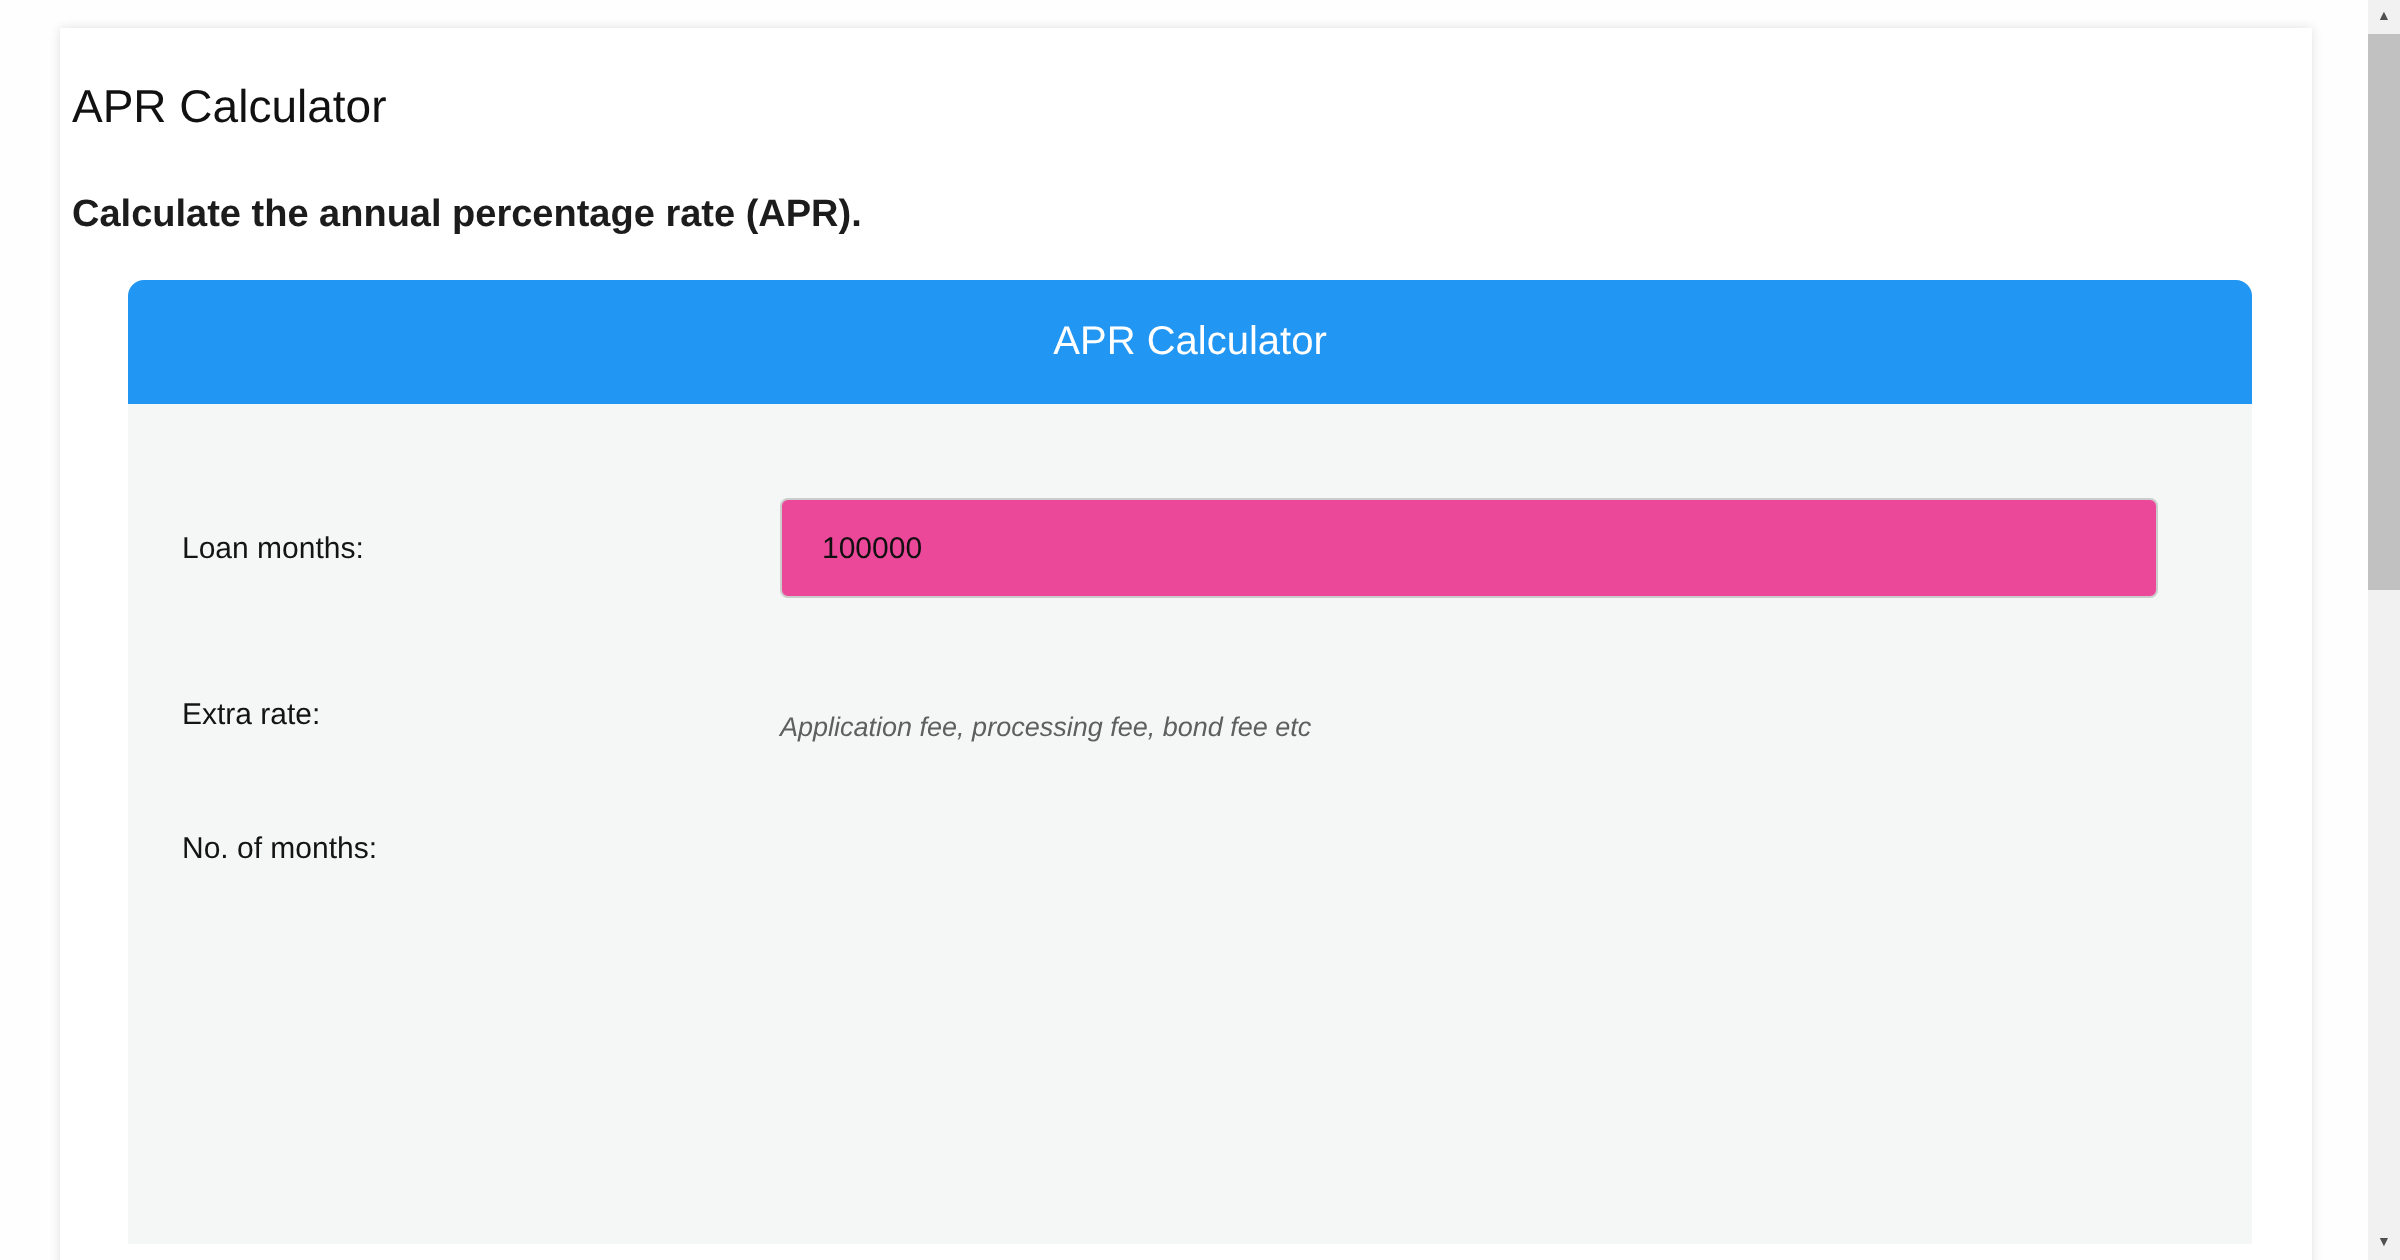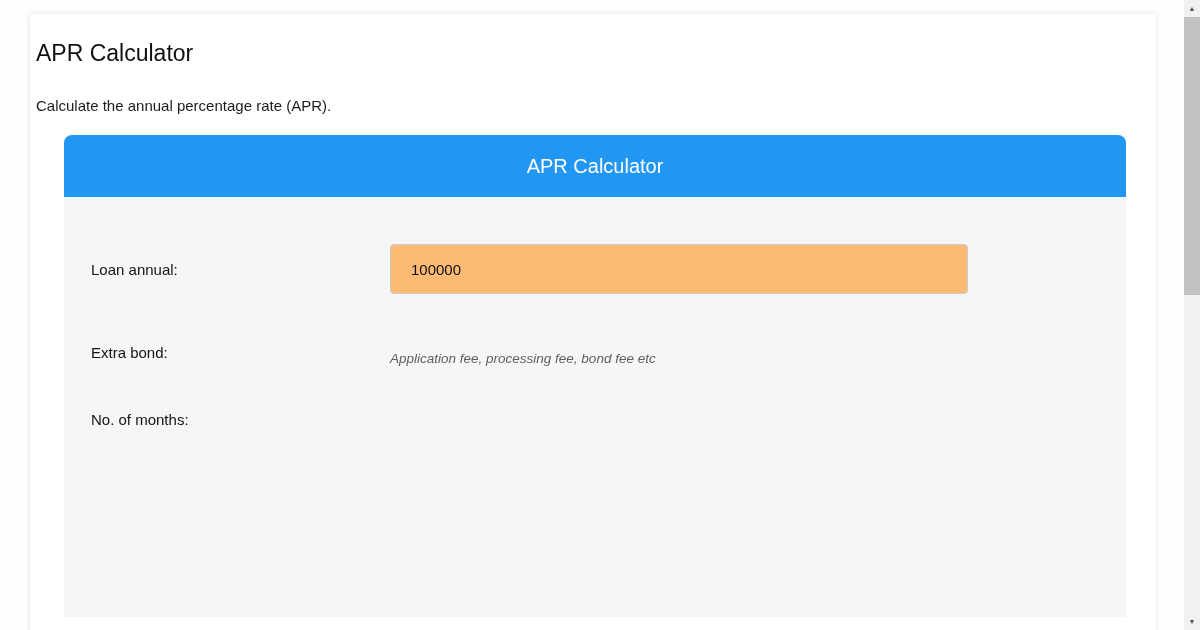--- a/index.html
+++ b/index.html
@@ -40,22 +40,23 @@
     box-shadow: 0 0 5px rgba(0,0,0,0.12);
   }
   .page-heading {
     margin: 26px 0 0 6px;
     font-size: 23px;
     font-weight: 400;
     color: #111111;
   }
   .page-subtitle {
     margin: 30px 0 0 6px;
-    font-size: 15px;
+    font-size: 19px;
     color: #1c1c1c;
+    font-weight: bold;
   }
   
   .card {
     margin: 21px 30px 0 34px;
     border-radius: 8px 8px 0 0;
   }
   .card-header {
     height: 62px;
     line-height: 62px;
     text-align: center;
@@ -77,27 +78,27 @@
   .form-row:last-child { margin-bottom: 10px; }
   .field-label {
     flex: 0 0 326px;
     padding-left: 27px;
     font-size: 15px;
     color: #141414;
   }
   .field-main { display: flex; flex-direction: column; }
   .input-wrap { display: flex; align-items: center; }
   .text-input {
-    width: 578px;
+    width: 689px;
     height: 50px;
     padding: 0 20px;
     font-family: "Liberation Sans", sans-serif;
     font-size: 15px;
     color: #101010;
-    background: #fdba74;
+    background: #ec4899;
     border: 1px solid #cccccc;
     border-radius: 4px;
     outline: none;
   }
   .suffix {
     margin-left: 7px;
     font-size: 14px;
     color: #444444;
   }
   .help-text {
@@ -116,30 +117,30 @@
 
   <p class="page-subtitle">Calculate the annual percentage rate (APR).</p>
 
   <div class="card">
 
     <div class="card-header">APR Calculator</div>
 
     <div class="card-body">
 
       <div class="form-row">
-        <div class="field-label">Loan annual:</div>
+        <div class="field-label">Loan months:</div>
         <div class="field-main">
           <div class="input-wrap">
             <input class="text-input" type="text" value="100000" style="">
           </div>
         </div>
       </div>
 
       <div class="form-row">
-        <div class="field-label">Extra bond:</div>
+        <div class="field-label">Extra rate:</div>
         <div class="field-main">
           <div class="help-text">Application fee, processing fee, bond fee etc</div>
         </div>
       </div>
 
 
       <div class="form-row">
         <div class="field-label">No. of months:</div>
       </div>
 

